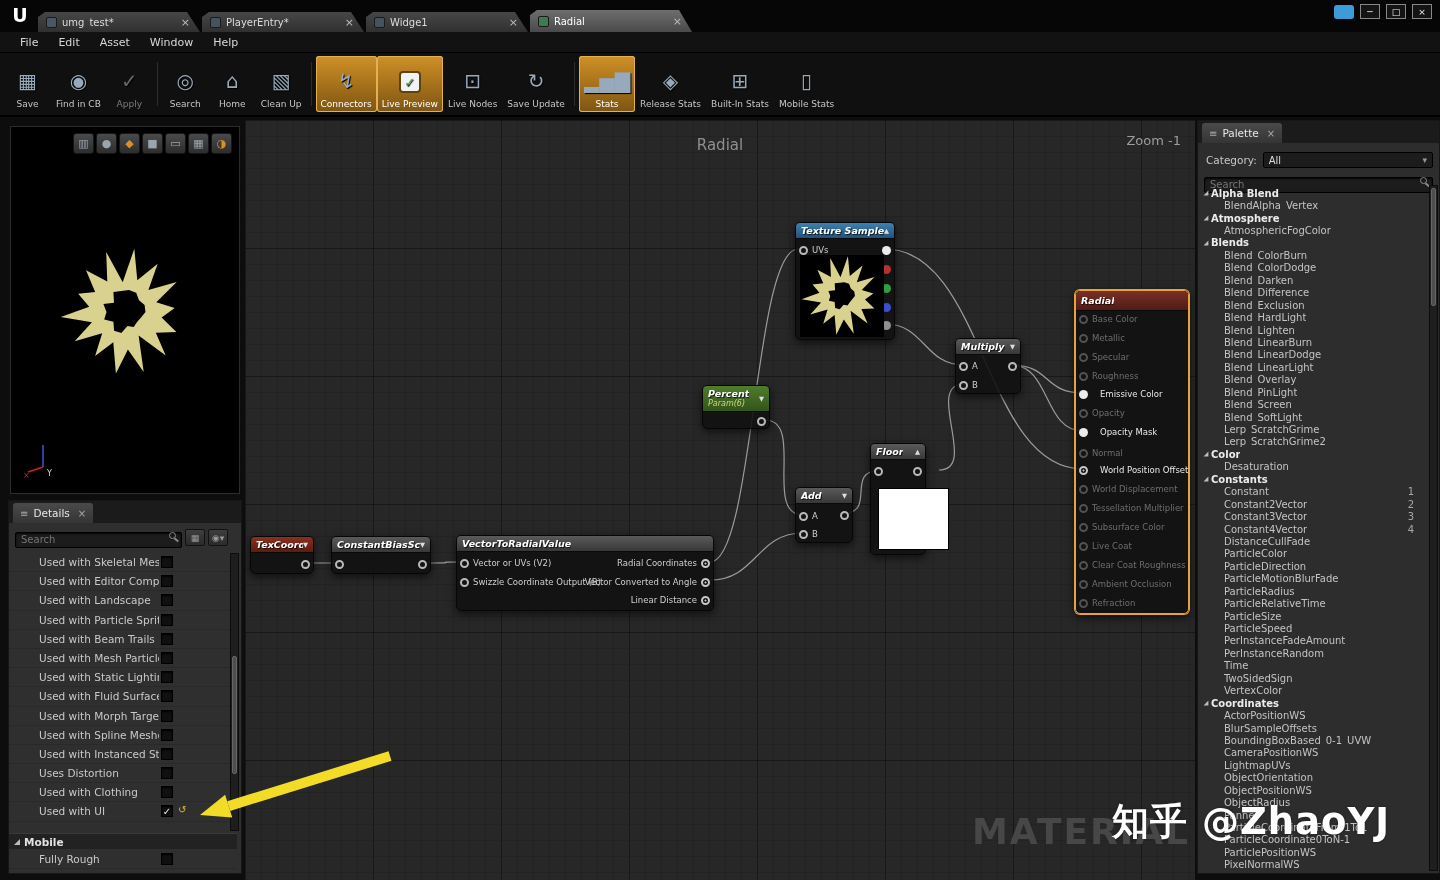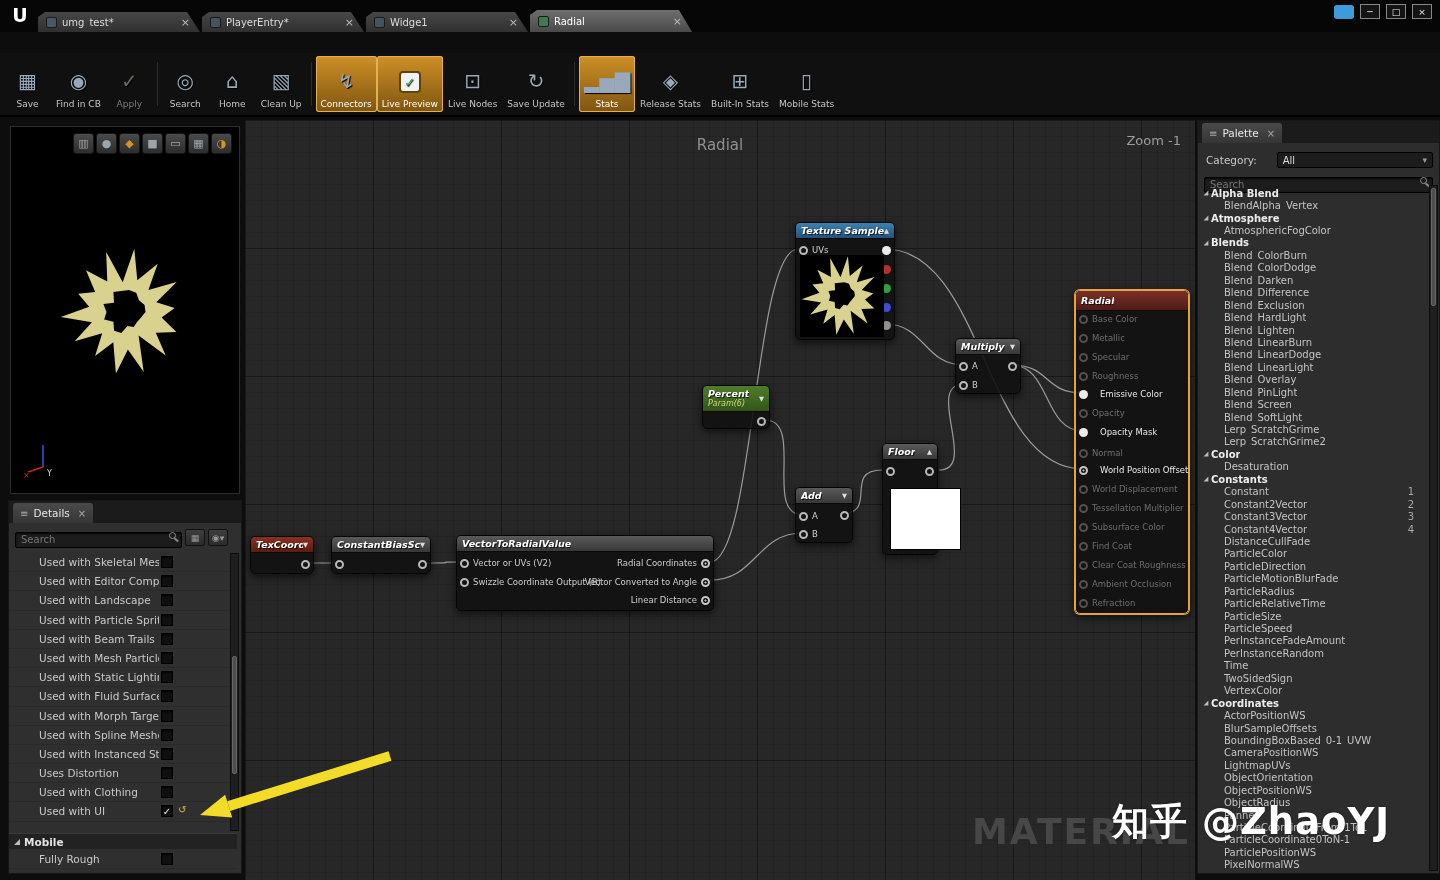--- a/index.html
+++ b/index.html
@@ -144,21 +144,21 @@
   .node-thumb { position:absolute; left:4px; top:32px; }
   .preview-white { position:absolute; left:7px; top:44px; width:71px; height:62px; background:#fff;
                    border:1px solid #000; }
 
   
   #palette { position:absolute; left:1197px; top:120px; width:243px; height:754px; background:#2d2d2d;
              border:1px solid #161616; overflow:hidden; }
   #palette-cat-row { position:absolute; left:8px; top:31px; width:227px; display:flex; align-items:center; gap:6px; }
   .cat-label { color:#c8c8c8; font-size:10.5px; }
   .p-select { flex:1; height:16px; background:#1c1c1c; border:1px solid #000; border-radius:2px;
-              display:flex; align-items:center; padding:0 5px; color:#ddd; font-size:10px;margin-left:14px; }
+              display:flex; align-items:center; padding:0 5px; color:#ddd; font-size:10px; }
   .p-select .dd { margin-left:auto; color:#999; font-size:9px; }
   #palette-search-row { position:absolute; left:6px; top:52px; }
   #palette-search { width:229px; }
   #palette-tree { position:absolute; left:0; top:66px; width:232px; }
   .p-row { display:flex; align-items:center; height:12.45px; padding-left:5px; }
   .p-row .tri { transform:scale(.8); margin-right:2px; }
   .p-label { font-size:10px; color:#c4c4c4; white-space:nowrap; overflow:hidden; }
   .p-row.group .p-label { color:#ececec; font-weight:bold; }
   .p-row:not(.group) { padding-left:26px; }
   .p-badge { margin-left:auto; margin-right:16px; color:#a8a8a8; font-size:10px; }
@@ -199,20 +199,27 @@
         </div>
       </div>
     <div id="win-controls">
       <span class="chat"></span>
       <span class="wbtn">─</span>
       <span class="wbtn">□</span>
       <span class="wbtn">×</span>
     </div>
   </div>
 
+  <div id="menubar">
+      <div class="menu-item">File</div>
+      <div class="menu-item">Edit</div>
+      <div class="menu-item">Asset</div>
+      <div class="menu-item">Window</div>
+      <div class="menu-item">Help</div>
+    </div>
   <div id="toolbar">
       <div class="tb-btn">
         <div class="tb-icon">▦</div>
         <div class="tb-label">Save</div>
       </div>
       <div class="tb-btn">
         <div class="tb-icon">◉</div>
         <div class="tb-label">Find in CB</div>
       </div>
       <div class="tb-btn disabled">
@@ -502,21 +509,21 @@
             <div class="pin-label">A</div>
           </div>
           <div class="pin-row in" style="top: 39px;">
             <div class="pin hollow"></div>
             <div class="pin-label">B</div>
           </div>
           <div class="pin-row out" style="top: 20px;">
             <div class="pin hollow"></div>
           </div>
         </div>
-        <div class="gnode hdr-gray" style="left: 625px; top: 323px; width: 56px; height: 112px; margin-left: 12px;">
+        <div class="gnode hdr-gray" style="left: 625px; top: 323px; width: 56px; height: 112px;">
           <div class="ghdr">
             <div class="ghdr-text">
               <div class="gtitle">Floor</div>
             </div>
             <div class="caret">▲</div>
           </div>
           <div class="pin-row in" style="top: 20px;">
             <div class="pin hollow"></div>
           </div>
           <div class="pin-row out" style="top: 20px;">
@@ -592,21 +599,21 @@
           <div class="pin-row in dim" style="top: 210px;">
             <div class="pin dim"></div>
             <div class="pin-label">Tessellation Multiplier</div>
           </div>
           <div class="pin-row in dim" style="top: 229px;">
             <div class="pin dim"></div>
             <div class="pin-label">Subsurface Color</div>
           </div>
           <div class="pin-row in dim" style="top: 248px;">
             <div class="pin dim"></div>
-            <div class="pin-label">Find Coat</div>
+            <div class="pin-label">Live Coat</div>
           </div>
           <div class="pin-row in dim" style="top: 267px;">
             <div class="pin dim"></div>
             <div class="pin-label">Clear Coat Roughness</div>
           </div>
           <div class="pin-row in dim" style="top: 286px;">
             <div class="pin dim"></div>
             <div class="pin-label">Ambient Occlusion</div>
           </div>
           <div class="pin-row in dim" style="top: 305px;">

